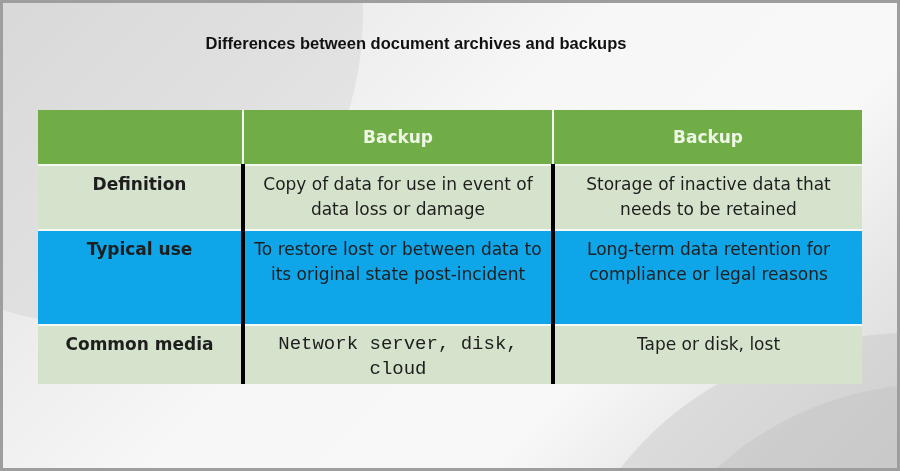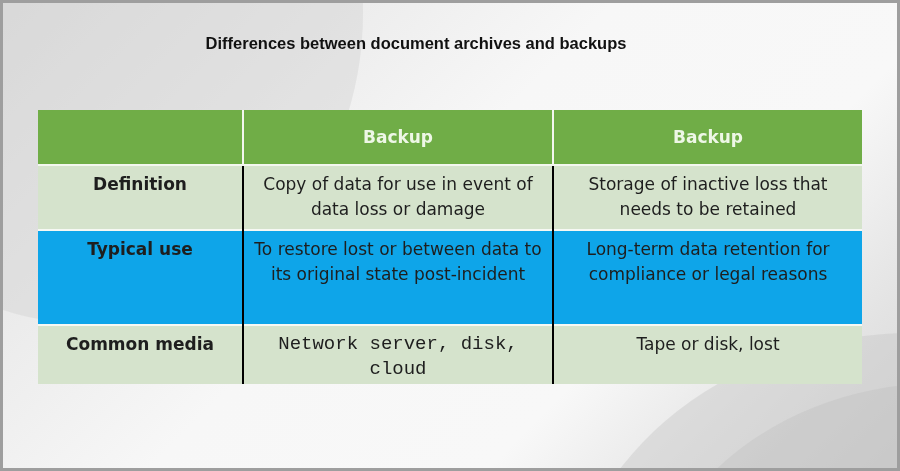--- a/index.html
+++ b/index.html
@@ -39,21 +39,21 @@
   table.cmp col.c2 { width: 309px; }
   table.cmp th {
     background: #70ad47; color: #eef7e6; font-weight: bold; font-size: 17px;
     height: 30px; text-align: center; padding: 12px;
     border-left: 2px solid #f3f7ef; border-bottom: 2px solid #f3f7ef;
   }
   table.cmp th:first-child { border-left: none; }
   table.cmp td {
     color: #1e1e1e; font-size: 17px; line-height: 25px; text-align: center;
     vertical-align: top; padding: 6px 8px 0 8px;
-    border-left: 2px solid #000000; border-top: 2px solid #f6f8f3;
+    border-left: 4px solid #000000; border-top: 2px solid #f6f8f3;
   }
   table.cmp td:first-child { border-left: none; font-weight: bold; }
   tr.r1 td { background: #d5e3cc; height: 57px; }
   tr.r2 td { background: #0ea5e9; height: 87px; }
   tr.r3 td { background: #d5e3cc; height: 52px; margin-left: 14px; }
   td.sans { font-family: Liberation Mono, monospace; font-size: 19px !important; }
 </style>
 </head>
 <body>
 
@@ -75,21 +75,21 @@
     <tr>
       <th></th>
       <th>Backup</th>
       <th>Backup</th>
     </tr>
   </thead>
   <tbody>
     <tr class="r1">
       <td>Definition</td>
       <td>Copy of data for use in event of data loss or damage</td>
-      <td>Storage of inactive loss that needs to be retained</td>
+      <td>Storage of inactive data that needs to be retained</td>
     </tr>
     <tr class="r2">
       <td>Typical use</td>
       <td>To restore lost or between data to its original state post-incident</td>
       <td>Long-term data retention for compliance or legal reasons</td>
     </tr>
     <tr class="r3">
       <td>Common media</td>
       <td class="sans">Network server, disk, cloud</td>
       <td>Tape or disk, lost</td>

